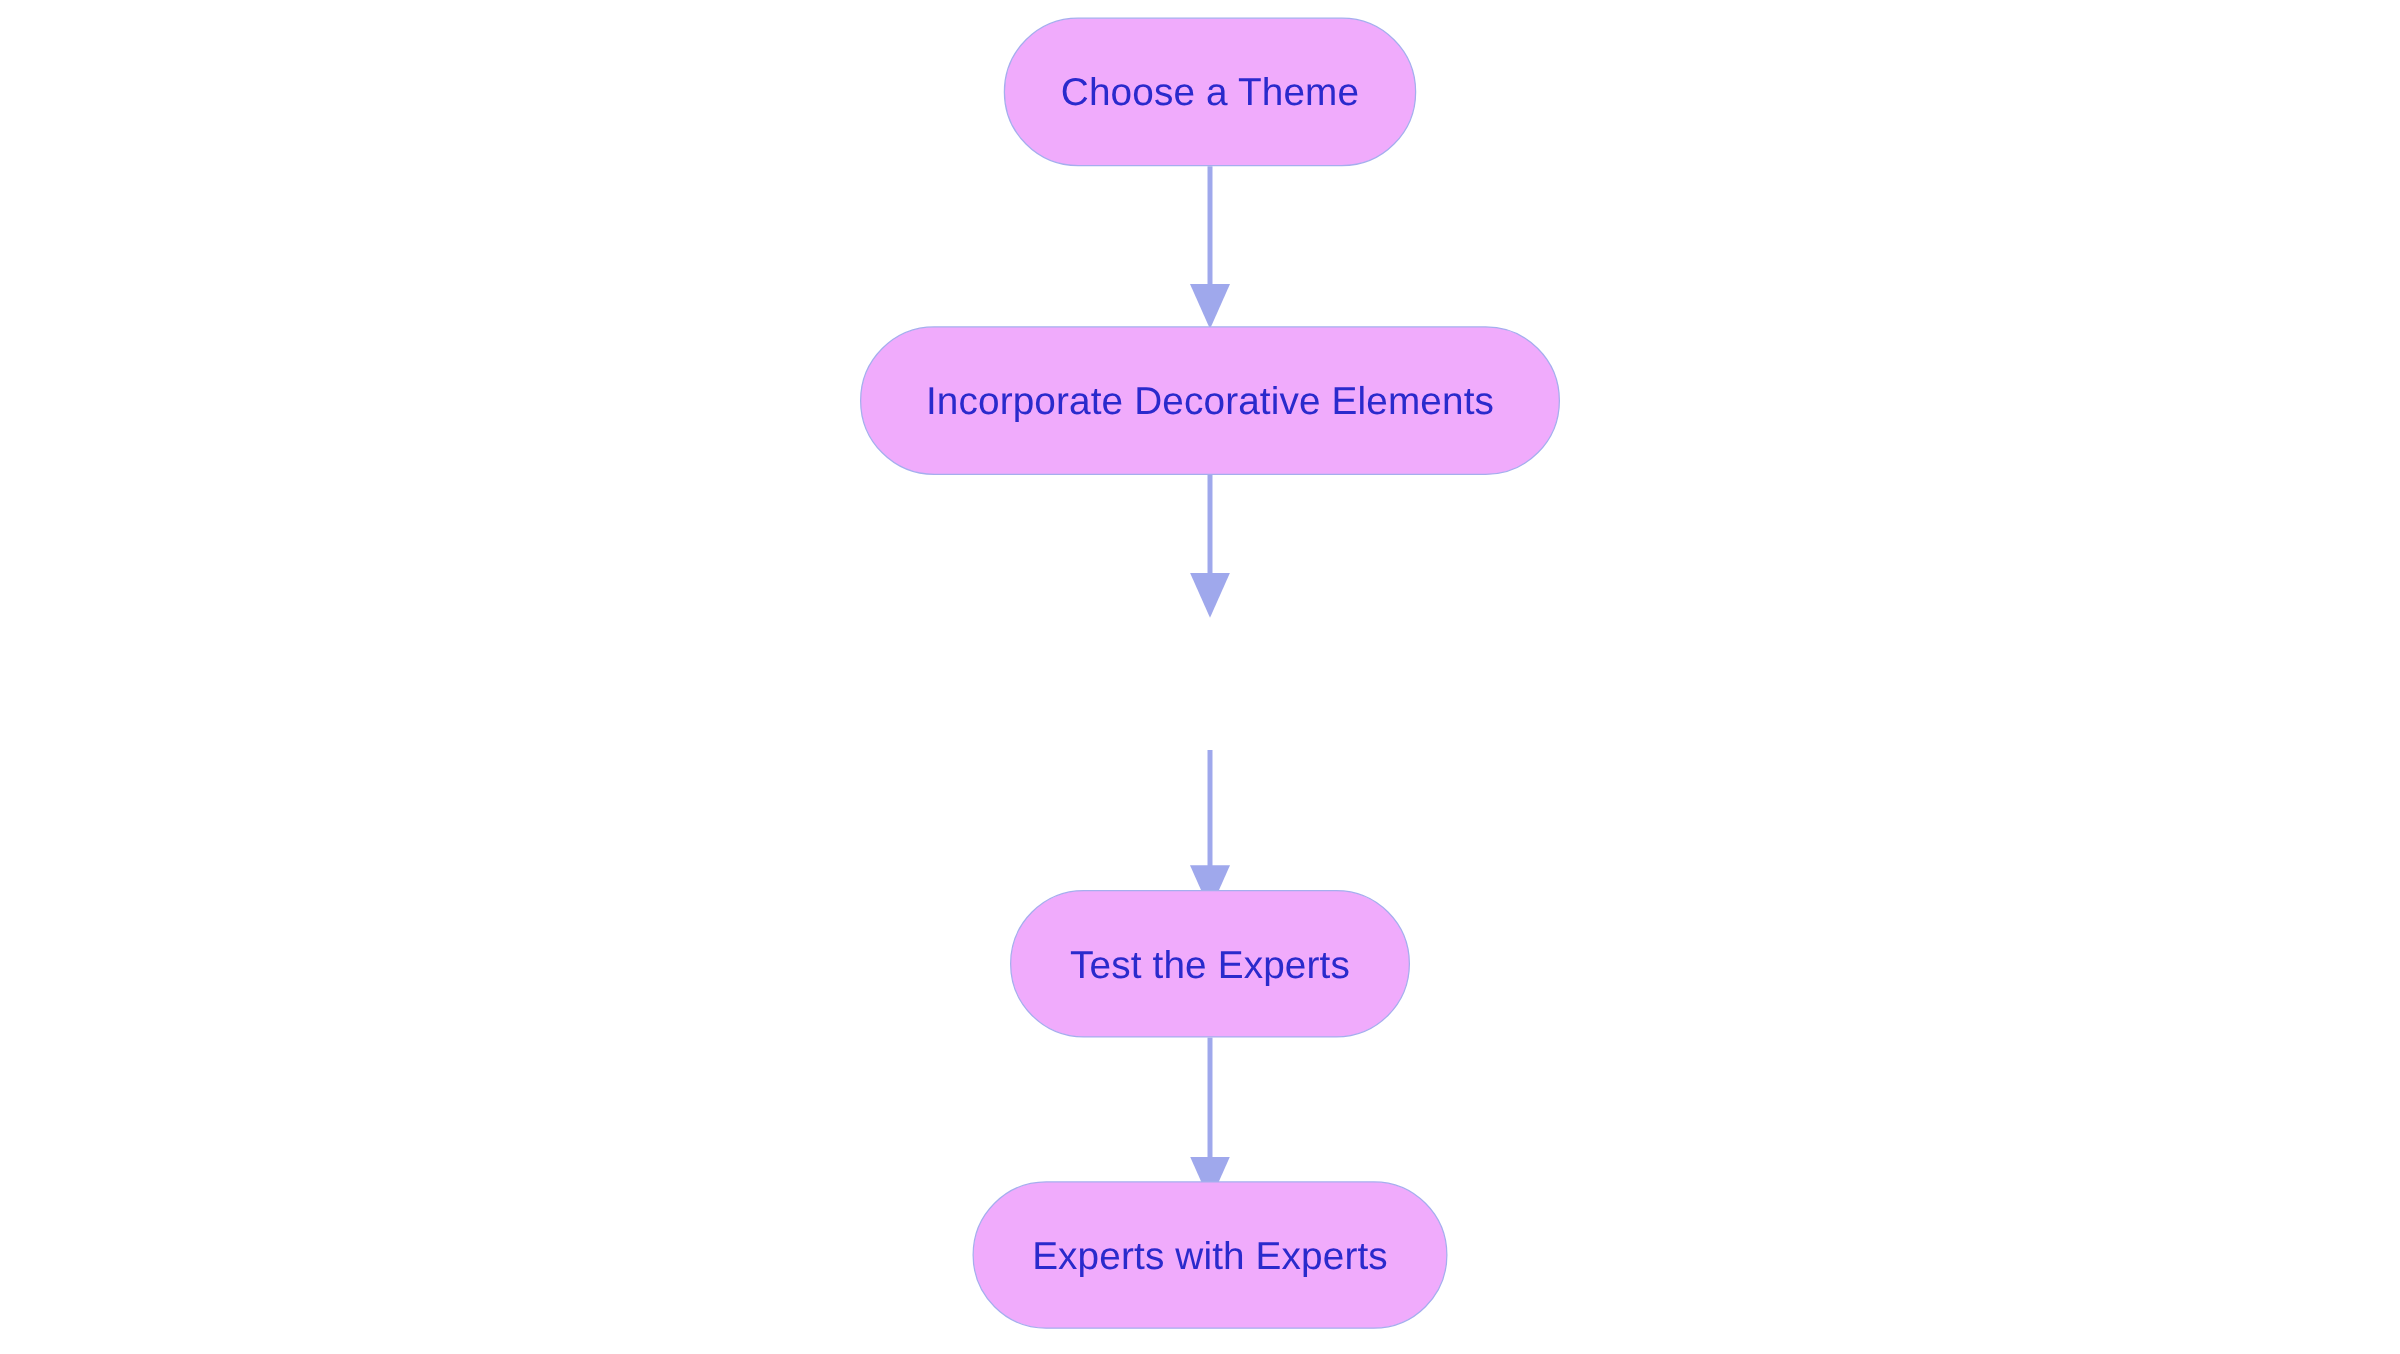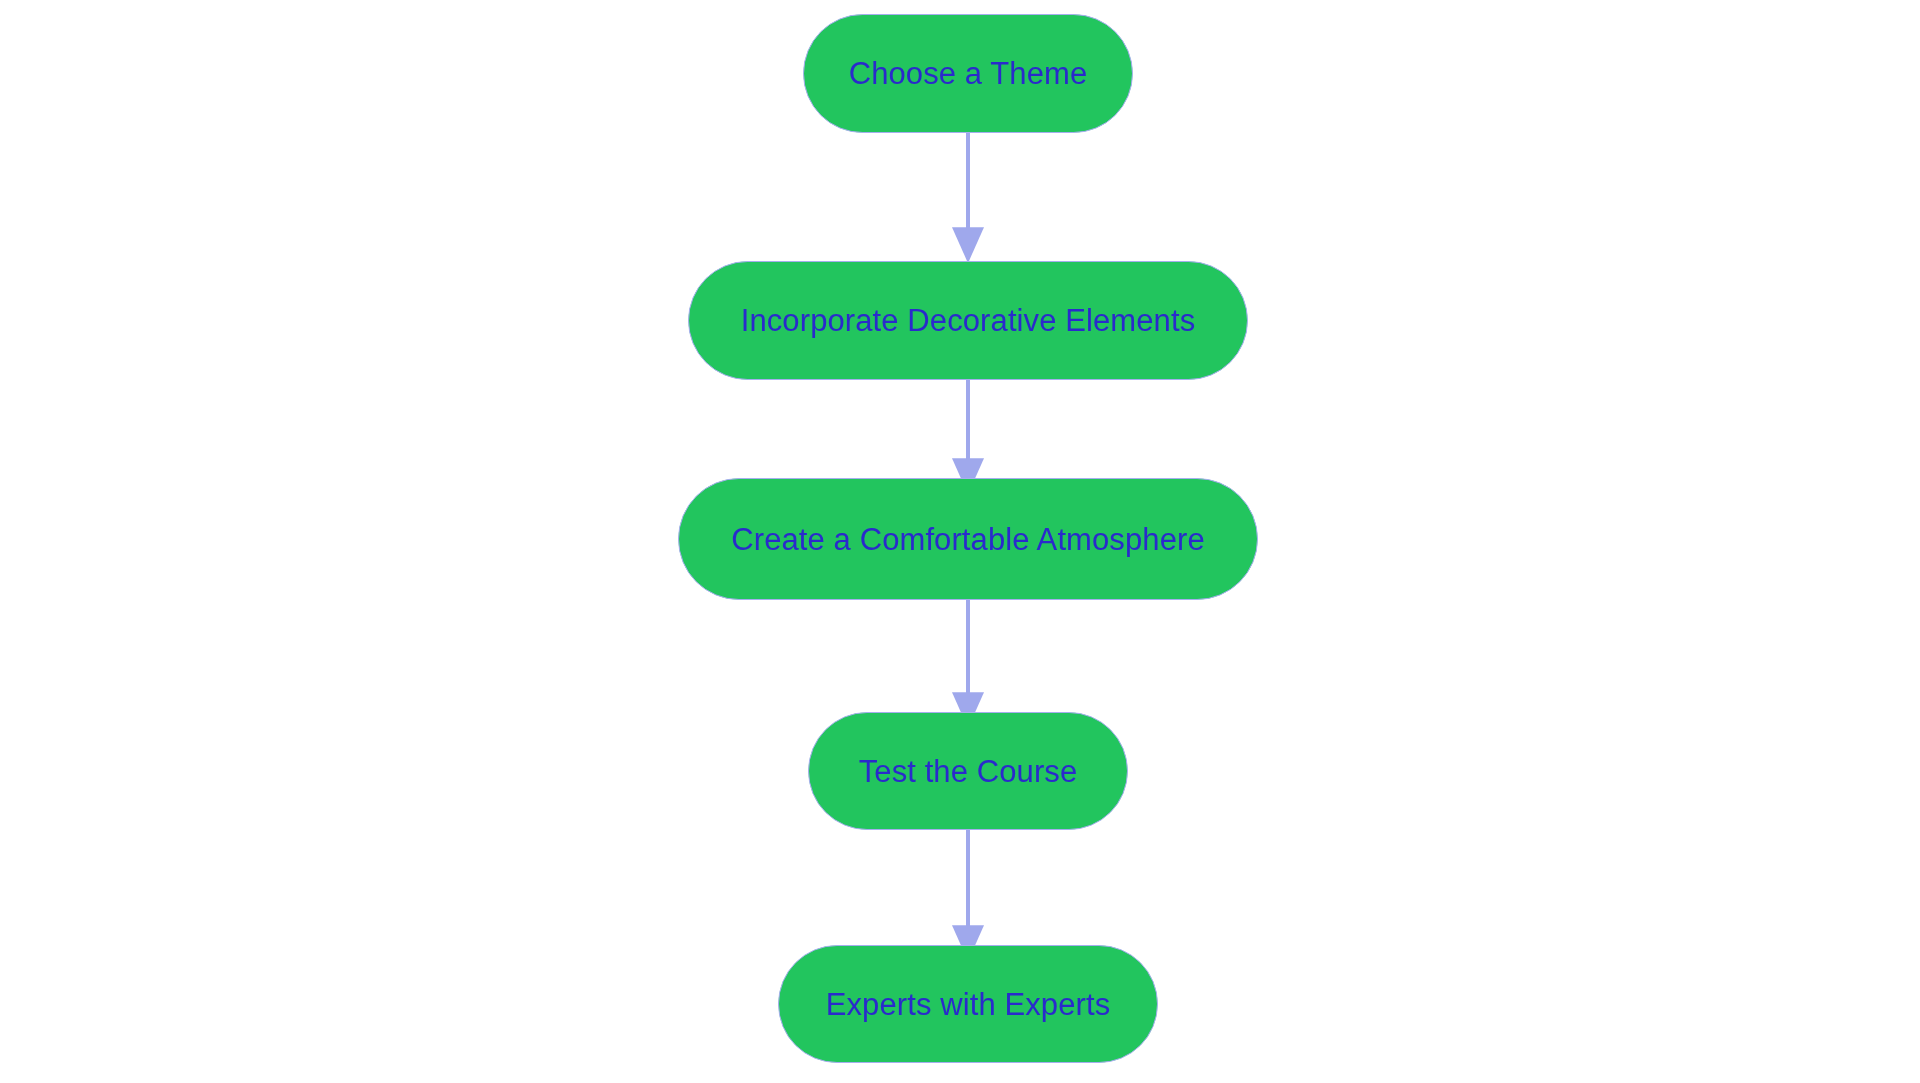--- a/index.html
+++ b/index.html
@@ -29,21 +29,21 @@
     height: 1083px;
     pointer-events: none;
   }
 
   .node {
     position: absolute;
     box-sizing: border-box;
     display: flex;
     align-items: center;
     justify-content: center;
-    background: #22c55e;
+    background: #f0abfc;
     border: 1.6px solid #a5aeee;
     border-radius: 9999px;
     z-index: 2;
   }
 
   .node-label {
     color: #2a2acc;
     font-family: "Liberation Sans", sans-serif;
     font-size: 31px;
     font-weight: 400;
@@ -90,25 +90,22 @@
   </svg>
 
   <div class="node" id="node-1">
     <span class="node-label">Choose a Theme</span>
   </div>
 
   <div class="node" id="node-2">
     <span class="node-label">Incorporate Decorative Elements</span>
   </div>
 
-  <div class="node" id="node-3">
-    <span class="node-label">Create a Comfortable Atmosphere</span>
-  </div>
 
   <div class="node" id="node-4">
-    <span class="node-label">Test the Course</span>
+    <span class="node-label">Test the Experts</span>
   </div>
 
   <div class="node" id="node-5">
     <span class="node-label">Experts with Experts</span>
   </div>
 
 </div>
 
 </body></html>

